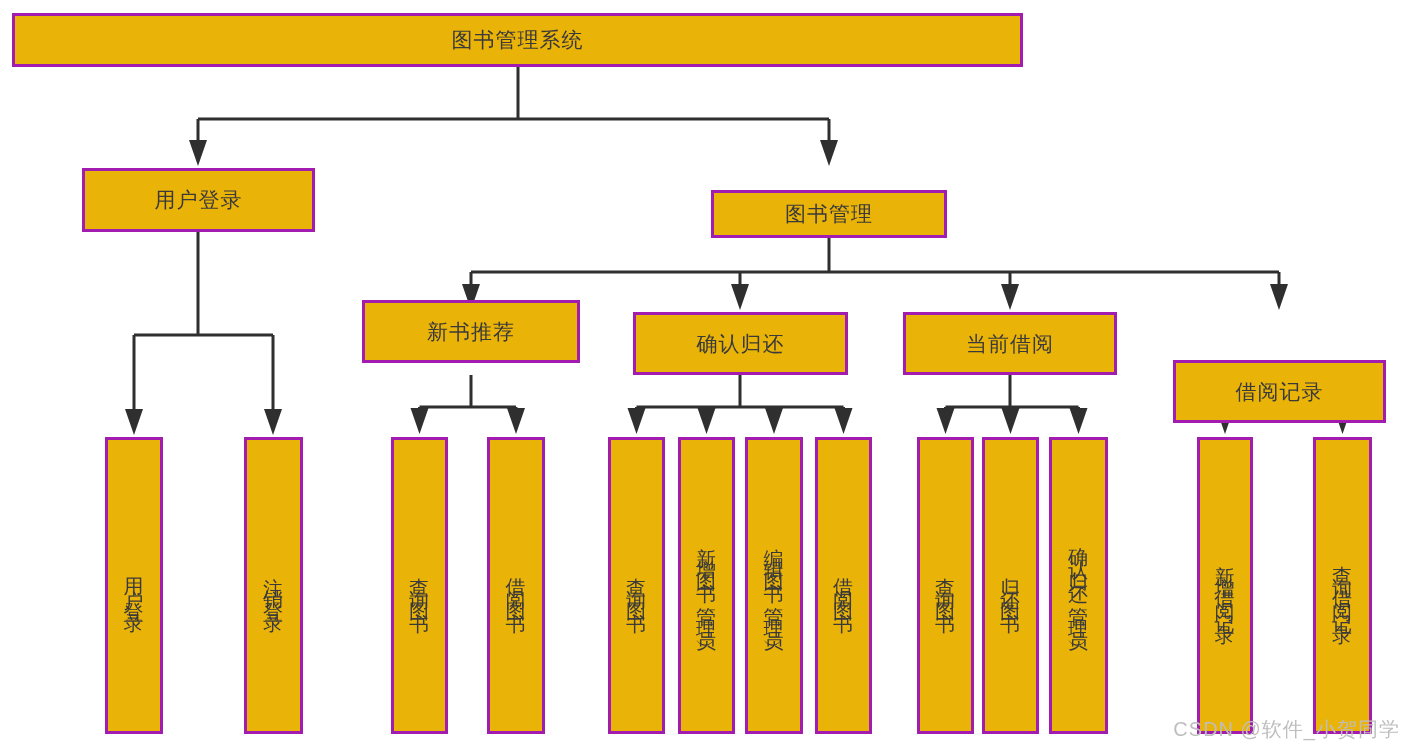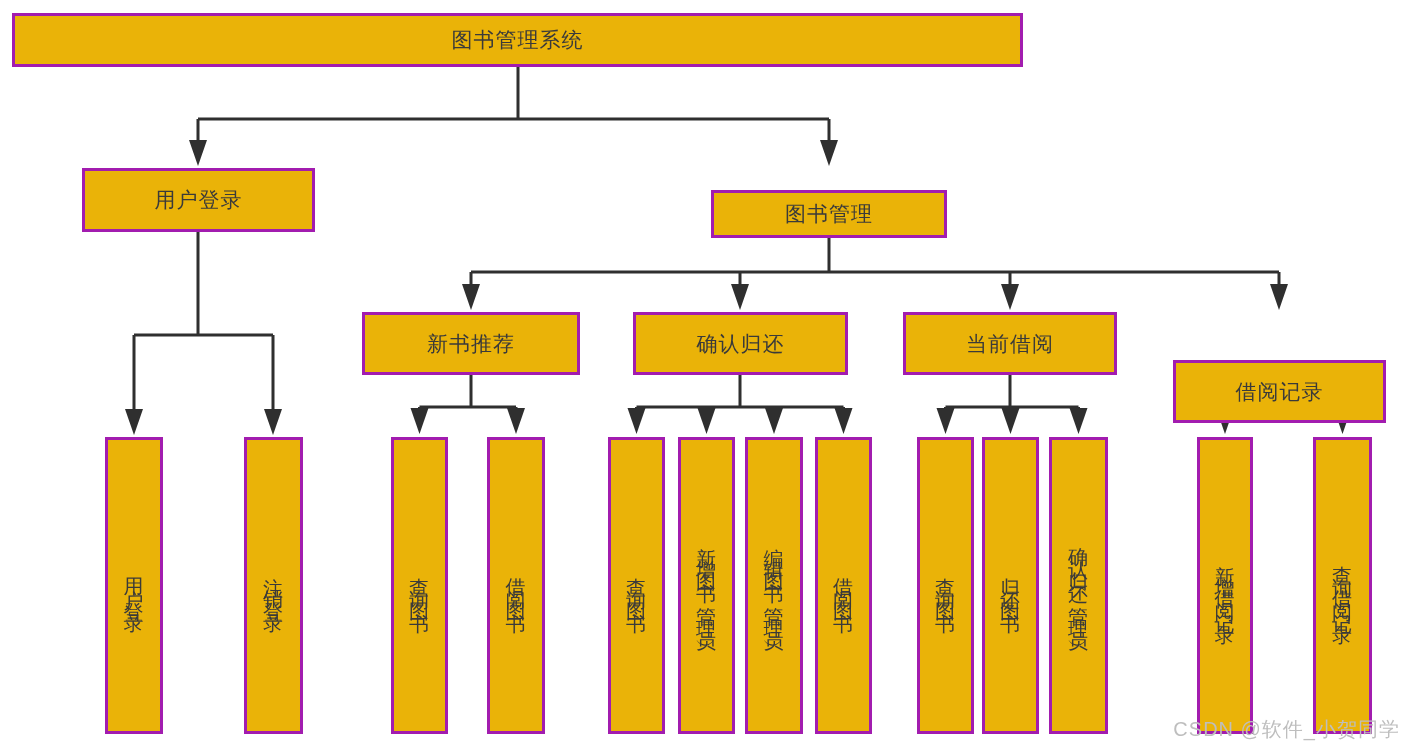--- a/index.html
+++ b/index.html
@@ -95,21 +95,21 @@
       <polygon points="1333.5,408 1351.5,408 1342.5,434"></polygon>
     </g>
   </svg>
 
   <div class="box" style="left:12px; top:13px; width:1011px; height:54px;">图书管理系统</div>
 
   <div class="box" style="left:82px; top:168px; width:233px; height:64px;">用户登录</div>
 
   <div class="box" style="left:711px; top:174px; width:236px; height:48px;margin-top:16px;">图书管理</div>
 
-  <div class="box" style="left:362px; top:312px; width:218px; height:63px;text-align:right;">新书推荐</div>
+  <div class="box" style="left:362px; top:300px; width:218px; height:63px;text-align:right;">新书推荐</div>
 
   <div class="box" style="left:633px; top:312px; width:215px; height:63px;">确认归还</div>
 
   <div class="box" style="left:903px; top:312px; width:214px; height:63px;">当前借阅</div>
 
   <div class="box" style="left:1173px; top:312px; width:213px; height:63px;margin-top:48px;">借阅记录</div>
 
   <div class="box vbox" style="left:105px; top:437px; width:58px; height:297px;">用户登录</div>
 
   <div class="box vbox" style="left:244px; top:437px; width:59px; height:297px;">注销登录</div>

